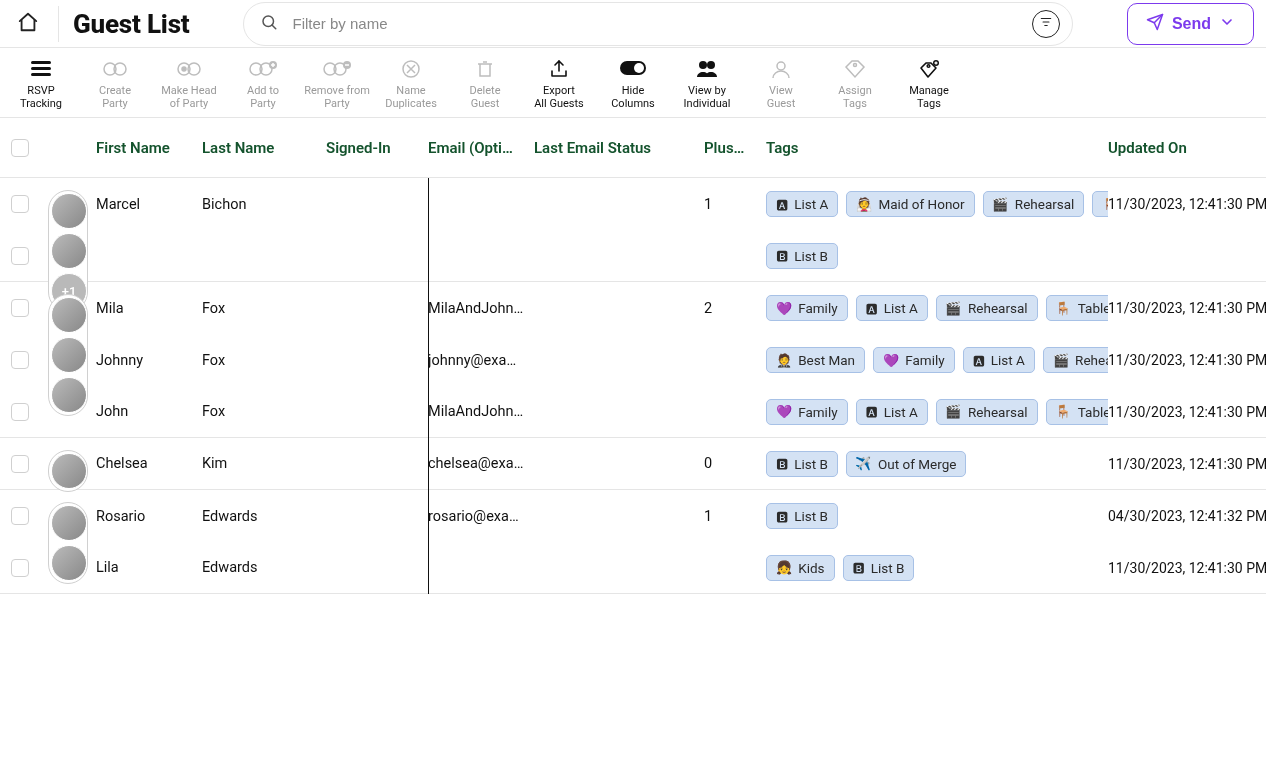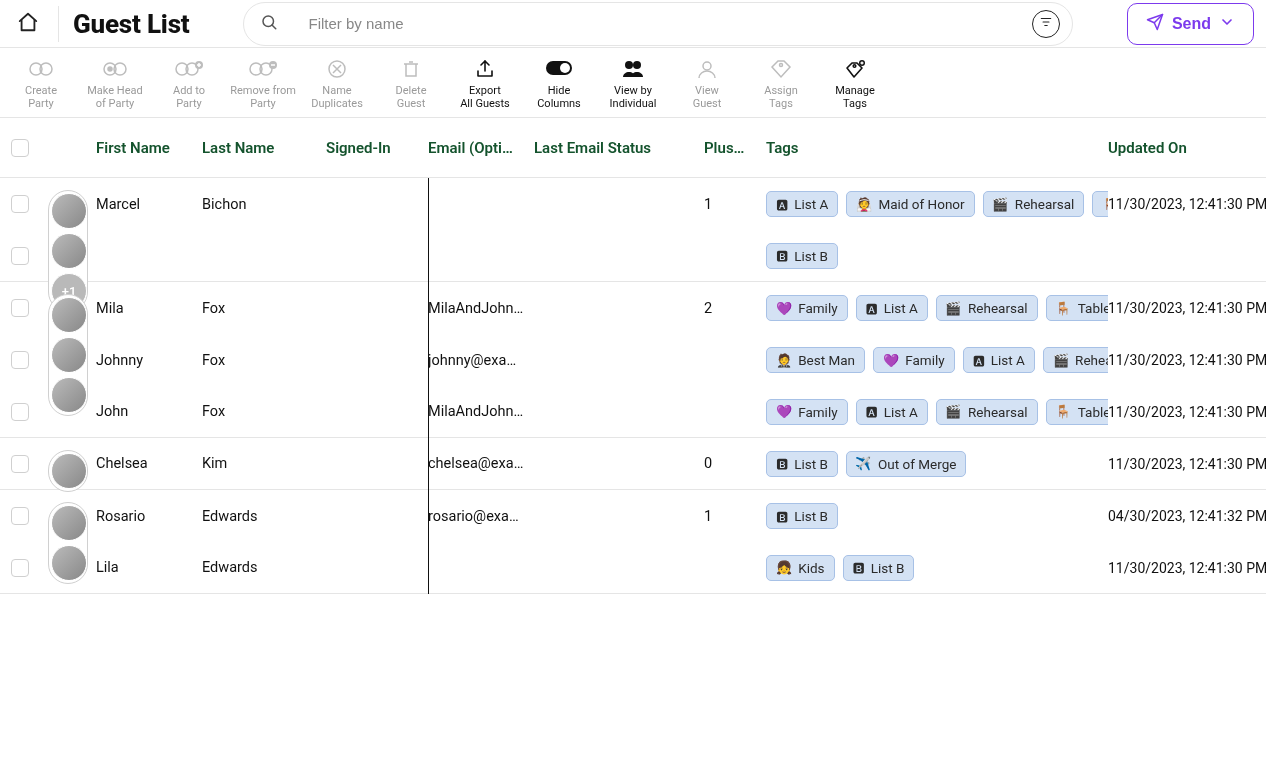--- a/index.html
+++ b/index.html
@@ -58,21 +58,21 @@
     margin-left: 40px;
     max-width: 830px;
     color: #444;
   }
   .search-wrap input {
     flex: 1;
     border: none;
     outline: none;
     font-size: 15px;
     background: transparent;
-    margin-left: 28px;
+    margin-left: 12px;
   }
   .search-wrap input::placeholder { color: #888; }
   .filter-circle {
     width: 28px; height: 28px;
     border: 1.5px solid #222;
     border-radius: 50%;
     display: flex; align-items: center; justify-content: center;
     margin-right: 4px;
   }
   .send-btn {
@@ -282,20 +282,31 @@
     <span>Send</span>
     <span>
       <svg width="16" height="16" viewBox="0 0 24 24" fill="none" stroke="#7c3aed" stroke-width="2.5" stroke-linecap="round" stroke-linejoin="round">
           <path d="M6 9l6 6 6-6"></path>
         </svg>
     </span>
   </button>
 </div>
 
 <div class="toolbar" id="toolbar">
+    <div class="tool">
+      <div class="tool-icon">
+        <svg width="26" height="20" viewBox="0 0 24 20">
+          <rect x="2" y="2" width="20" height="3" rx="1.5" fill="#111"></rect>
+          <rect x="2" y="8" width="20" height="3" rx="1.5" fill="#111"></rect>
+          <rect x="2" y="14" width="20" height="3" rx="1.5" fill="#111"></rect>
+        </svg>
+      </div>
+      <div class="tool-label">RSVP
+Tracking</div>
+    </div>
     <div class="tool disabled">
       <div class="tool-icon">
         <svg width="26" height="20" viewBox="0 0 26 20" fill="none" stroke="#bdbdbd" stroke-width="1.5">
           <circle cx="8" cy="10" r="6"></circle>
           <circle cx="18" cy="10" r="6"></circle>
         </svg>
       </div>
       <div class="tool-label">Create
 Party</div>
     </div>

